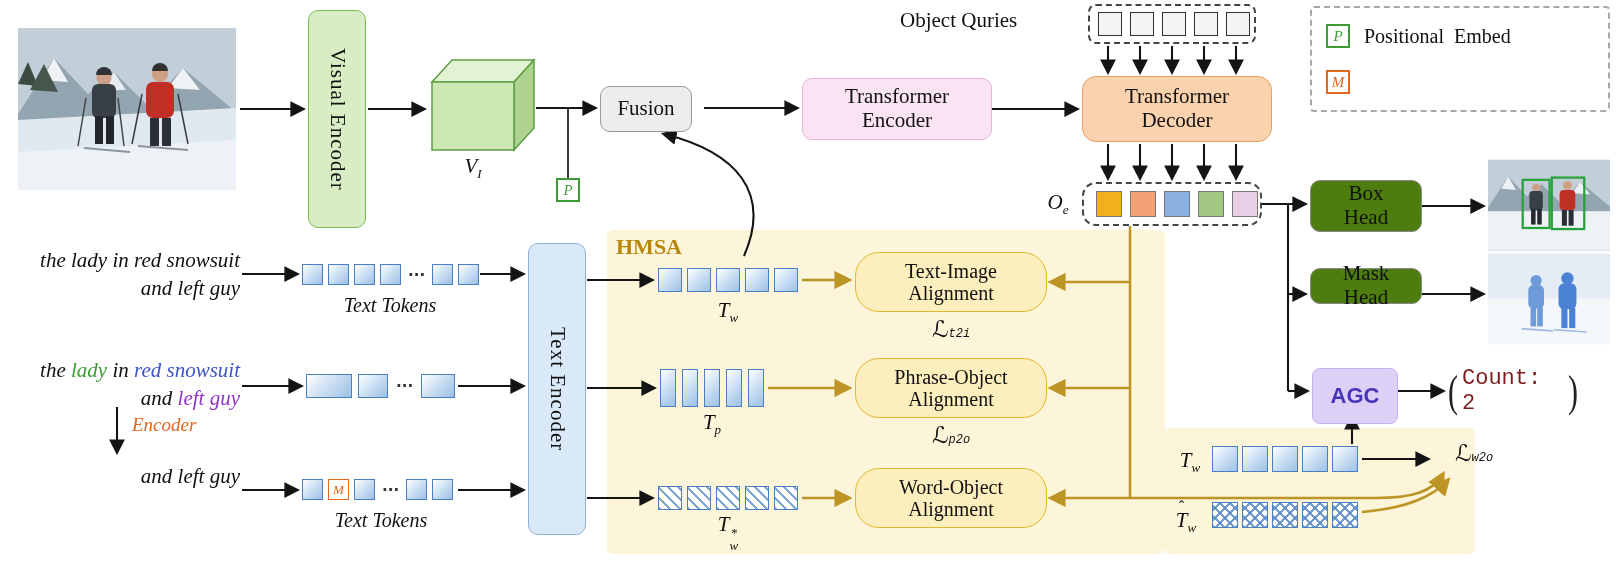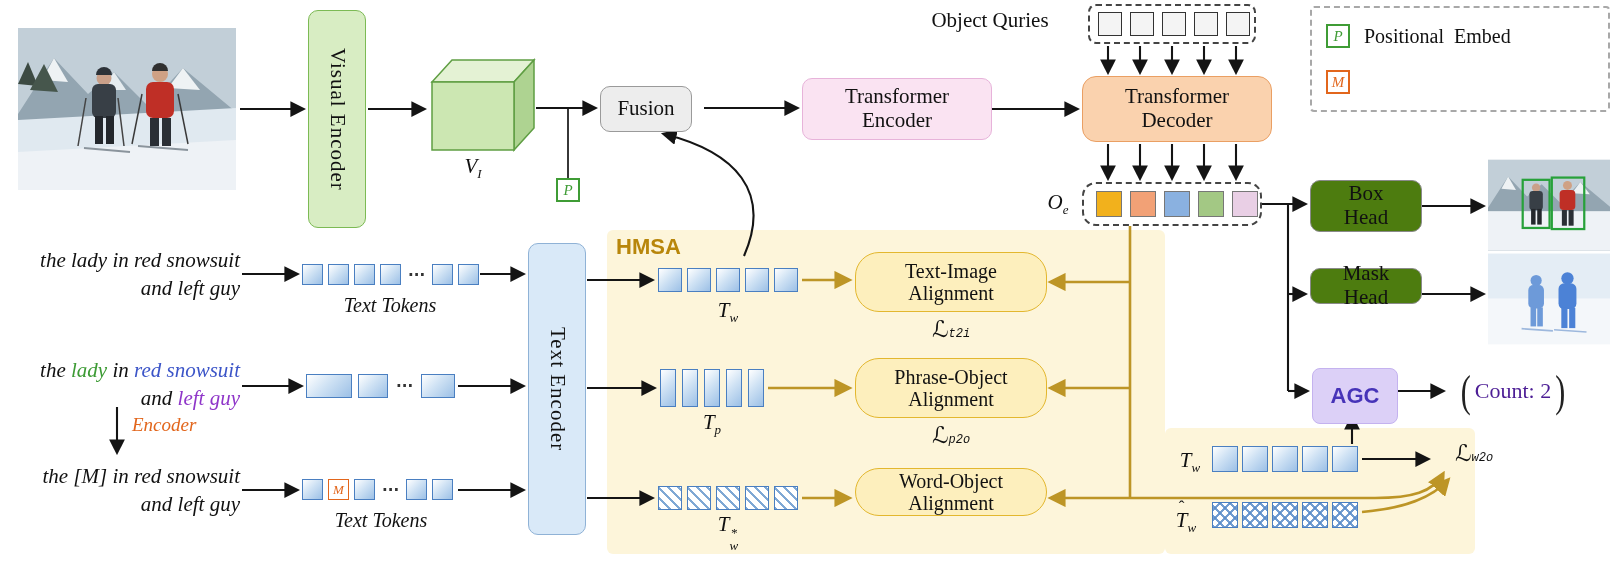--- a/index.html
+++ b/index.html
@@ -39,21 +39,21 @@
   .mlabel{font-family:"Liberation Serif",serif;font-style:italic;font-size:21px;text-align:center}
   .mlabel sub,.loss sub{font-size:13px;font-style:italic}
   .loss{display:flex;align-items:baseline;justify-content:center}
   .lscript{font-family:"DejaVu Sans","DejaVu Serif",sans-serif;font-size:23px}
   .loss sub{font-family:Liberation Mono, monospace;font-size:12px}
   .embsq{width:24px;height:24px;border:2px solid #3f9c35;background:#fff;display:flex;align-items:center;justify-content:center;
          font-style:italic;font-size:15px;box-sizing:border-box}
   .embsq.m{border-color:#e2661c}
   .legend-row{display:flex;align-items:center;gap:14px}
   .legend-label{font-size:20px;word-spacing:5px}
-  .hmsa-title{font-family:Liberation Sans, sans-serif;font-weight:700;font-size:22px}
+  .hmsa-title{font-family:Liberation Serif, serif;font-weight:700;font-size:22px}
   .masking{font-style:italic;font-size:19px}
   .countwrap{display:flex;align-items:center;justify-content:center}
   .cparen{font-size:30px;display:inline-block;transform:scaleY(1.45);font-weight:400;color:#222}
   .ctext{font-size:22px;margin:0 4px}
   .ss{display:inline-flex;flex-direction:column;font-size:13px;line-height:1;vertical-align:-6px}
   .hatwrap{position:relative;display:inline-block}
   .hat{position:absolute;left:50%;top:-11px;transform:translateX(-50%);font-size:17px;font-style:normal}
   svg{display:block}
   .nowrap{white-space:nowrap}
 </style>
@@ -188,21 +188,21 @@
 
   <div class="abs box fusion" style="left:600px;top:86px;width:92px;height:46px">
     <div>Fusion</div>
   </div>
 
   <div class="abs box trenc" style="left:802px;top:78px;width:190px;height:62px">
     <div>Transformer</div>
     <div>Encoder</div>
   </div>
 
-  <div class="abs" style="left:900px;top:8px;width:180px;text-align:center;font-size:21px">Object Quries</div>
+  <div class="abs" style="left:900px;top:8px;width:180px;text-align:left;font-size:21px">Object Quries</div>
   <div class="abs dashedbox" style="left:1088px;top:4px;width:168px;height:40px;border-radius:8px;display:flex;align-items:center;gap:8px;padding-left:8px">
     <span class="qsq"></span>
     <span class="qsq"></span>
     <span class="qsq"></span>
     <span class="qsq"></span>
     <span class="qsq"></span>
   </div>
 
   <div class="abs box trdec" style="left:1082px;top:76px;width:190px;height:66px">
     <div>Transformer</div>
@@ -227,21 +227,21 @@
   <div class="abs box headbox" style="left:1310px;top:268px;width:112px;height:36px">
     <div>Mask</div>
     <div>Head</div>
   </div>
   <div class="abs box agc" style="left:1312px;top:368px;width:86px;height:56px">
     <div style="color: rgb(70, 51, 184);">AGC</div>
   </div>
 
   <div class="abs countwrap" style="left:1448px;top:366px;width:130px;height:50px">
     <span class="cparen">(</span>
-    <span class="ctext" style="color: #4c1d95;">Count: 2</span>
+    <span class="ctext" style="color: #7f1d1d; font-family: Liberation Mono, monospace;">Count: 2</span>
     <span class="cparen">)</span>
   </div>
 
   <div class="abs" style="left:1488px;top:158px;width:122px;height:94px">
     <svg width="122" height="94" viewBox="0 0 218 162">
       <rect width="218" height="162" fill="#c2cfd8"></rect>
       <polygon points="0,86 36,30 70,66 96,44 130,78 165,40 218,84 218,162 0,162" fill="#93a5b1"></polygon>
       <polygon points="36,30 50,54 24,52" fill="#eef2f4"></polygon>
       <polygon points="165,40 182,62 150,60" fill="#eef2f4"></polygon>
       <rect y="92" width="218" height="70" fill="#eef2f6"></rect>
@@ -307,21 +307,20 @@
       <span>the </span><span style="color: rgb(61, 155, 53);">lady</span><span> in </span><span style="color: rgb(60, 85, 200);">red snowsuit</span>
     </div>
     <div class="nowrap">
       <span>and </span><span style="color: rgb(143, 54, 201);">left guy</span>
     </div>
   </div>
 
   <div class="abs masking" style="left: 132px; top: 414px; color: rgb(226, 102, 28);">Encoder</div>
 
   <div class="abs sentence" style="left:8px;top:462px;width:232px">
-    <div>the [M] in red snowsuit</div>
     <div>and left guy</div>
   </div>
 
   <div class="abs row" style="left:302px;top:264px">
     <span class="tok"></span>
     <span class="tok"></span>
     <span class="tok"></span>
     <span class="tok"></span>
     <span class="dots">···</span>
     <span class="tok"></span>
@@ -401,21 +400,21 @@
     <span class="tok tok24 hatch"></span>
     <span class="tok tok24 hatch"></span>
   </div>
   <div class="abs mlabel" style="left:658px;top:512px;width:140px">
     <span>T</span><span class="ss">
         <span>*</span>
         <span>w</span>
       </span>
   </div>
 
-  <div class="abs box alignbox" style="left:855px;top:468px;width:192px;height:48px">
+  <div class="abs box alignbox" style="left:855px;top:468px;width:192px;height:60px">
     <div>Word-Object</div>
     <div>Alignment</div>
   </div>
 
   <div class="abs mlabel" style="left:1172px;top:448px;width:36px">
     <span>T</span><sub>w</sub>
   </div>
   <div class="abs row" style="left:1212px;top:446px;gap:4px">
     <span class="tok tok26"></span>
     <span class="tok tok26"></span>

